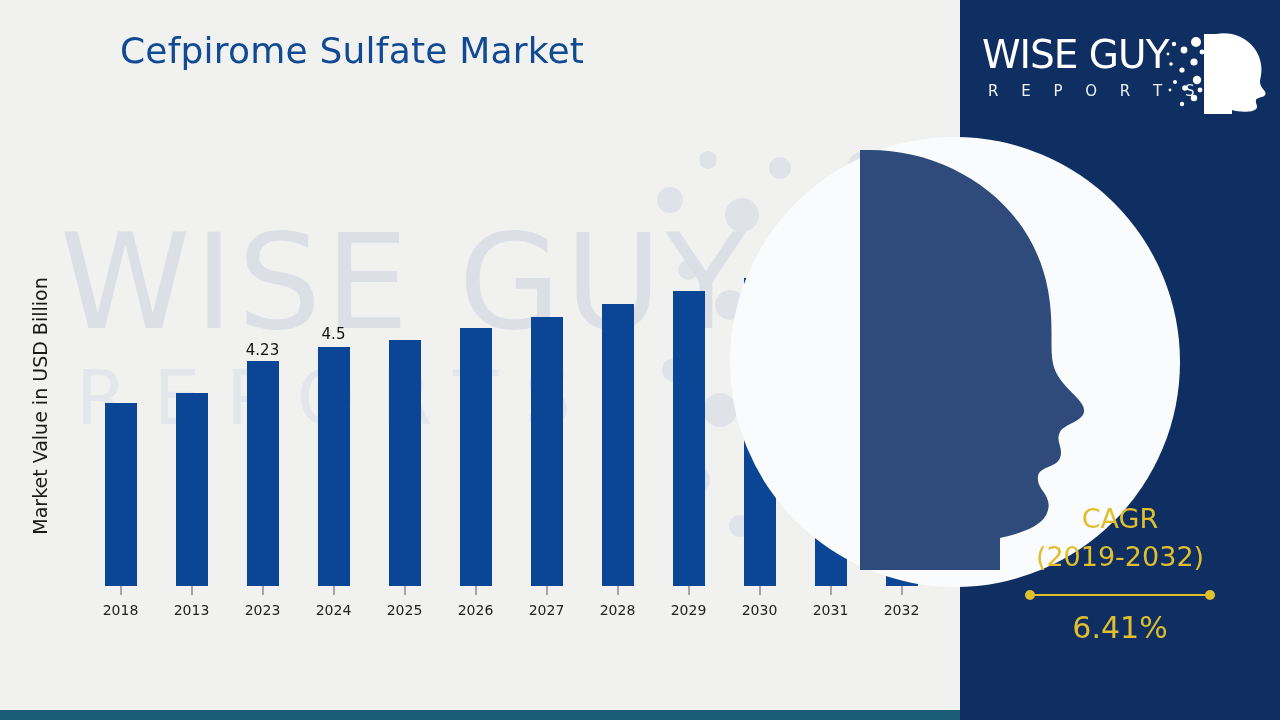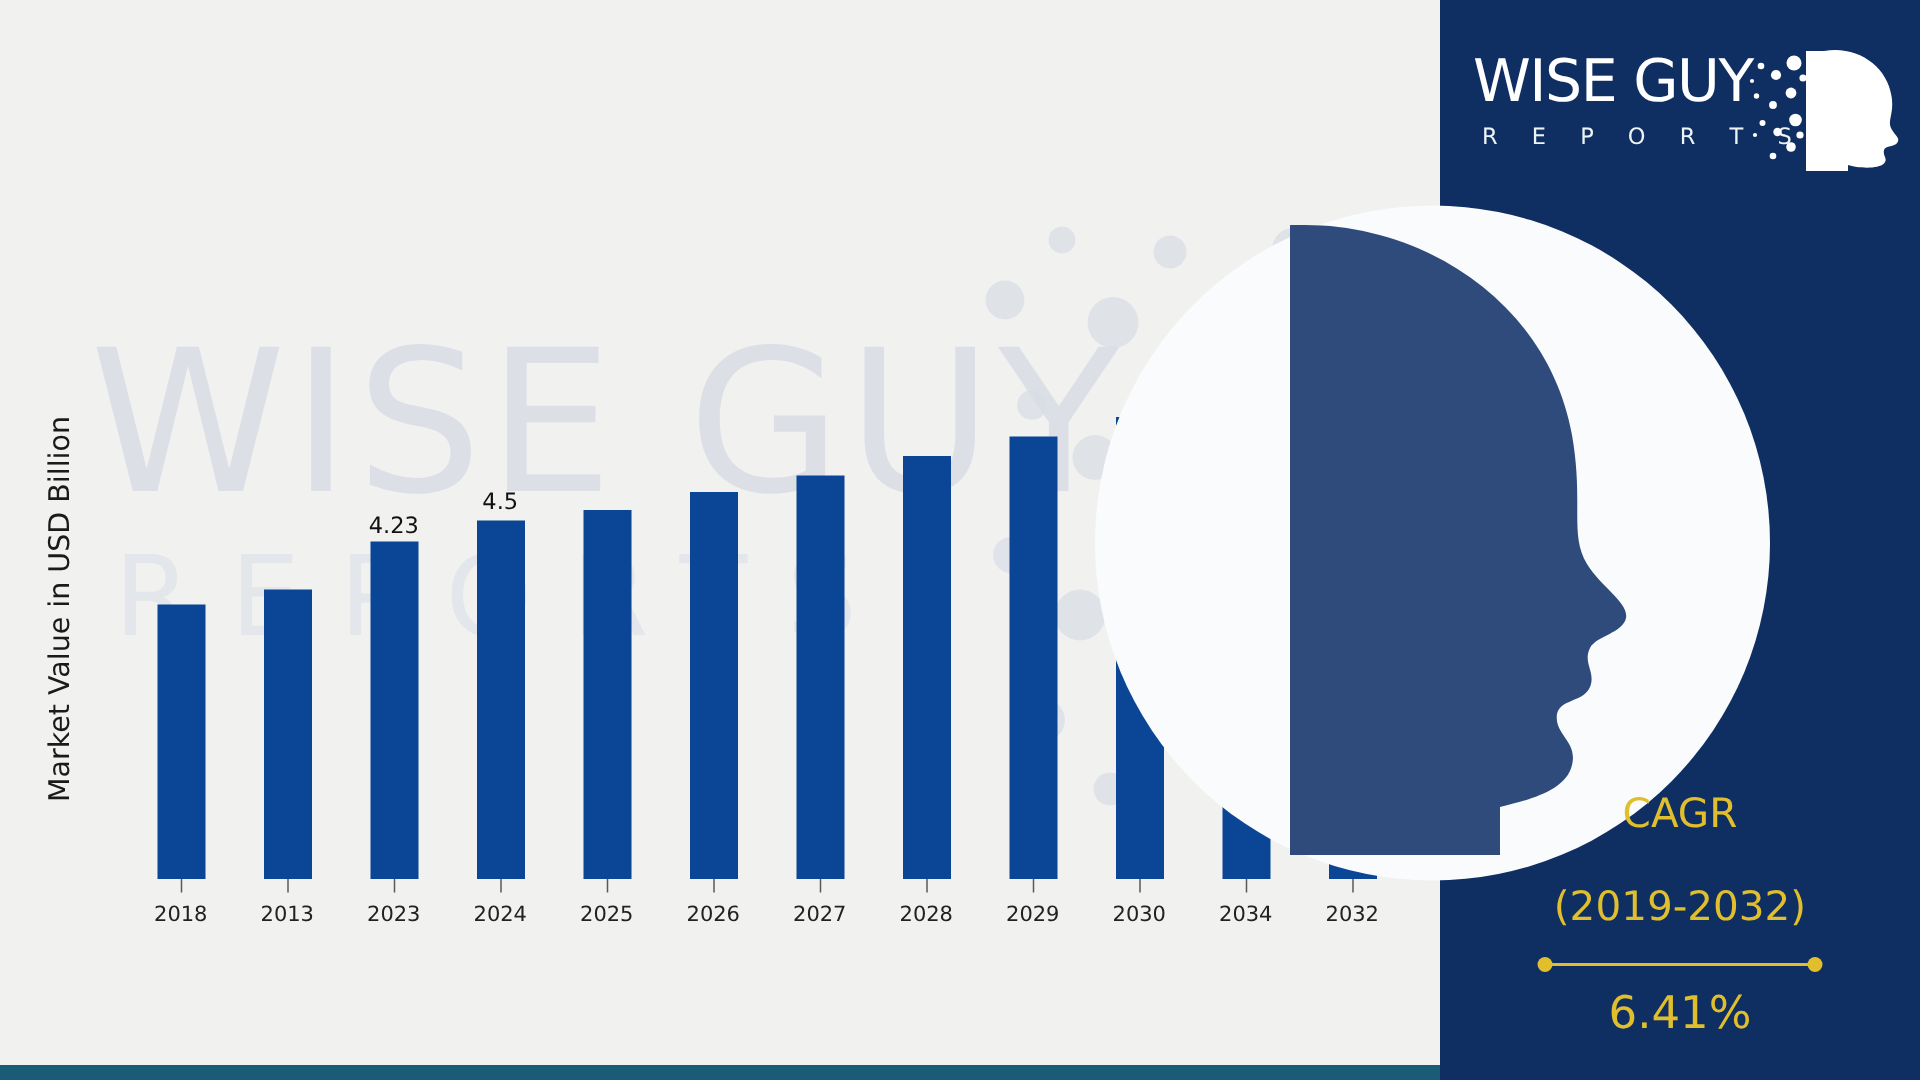--- a/index.html
+++ b/index.html
@@ -171,21 +171,20 @@
     position:absolute;
     left:0; top:500px;
     width:320px;
     text-align:center;
   }
   .cagr-title, .cagr-range {
     font-size:27px;
     color:#E0BE2C;
     line-height:38px;
     white-space:nowrap;
-    margin-top:24px;
   }
   .cagr-divider {
     position:relative;
     margin:14px auto 10px auto;
     width:190px; height:10px;
   }
   .cagr-divider .line {
     position:absolute; left:5px; right:5px; top:4px;
     height:2px; background:#E0BE2C;
   }
@@ -202,20 +201,21 @@
     white-space:nowrap;
   }
 </style>
 </head>
 <body>
 
 <div id="root">
 
   <div class="chart-region">
 
+    <div class="chart-title">Cefpirome Sulfate Market</div>
 
     <div class="watermark">
       <div class="wm-line1">WISE GUY</div>
       <div class="wm-line2">REPORTS</div>
     </div>
 
     <svg class="dot-cloud" viewBox="0 0 330 470">
       <g fill="#D9DEE6" opacity="0.72">
         <circle cx="40" cy="80" r="13"></circle>
           <circle cx="78" cy="40" r="9"></circle>
@@ -299,21 +299,21 @@
           <div class="x-tick-label">2029</div>
         </div>
         <div class="bar-slot" style="left: 654px;">
           <div class="bar" style="height: 308px; background: rgb(11, 69, 150);"></div>
           <div class="tick"></div>
           <div class="x-tick-label">2030</div>
         </div>
         <div class="bar-slot" style="left: 725px;">
           <div class="bar" style="height: 324px; background: rgb(11, 69, 150);"></div>
           <div class="tick"></div>
-          <div class="x-tick-label">2034</div>
+          <div class="x-tick-label">2031</div>
         </div>
         <div class="bar-slot" style="left: 796px;">
           <div class="bar" style="height: 393px; background: rgb(11, 69, 150);"></div>
           <div class="bar-label" style="bottom: 397px;">7.4</div>
           <div class="tick"></div>
           <div class="x-tick-label">2032</div>
         </div>
       </div>
   </div>
 

